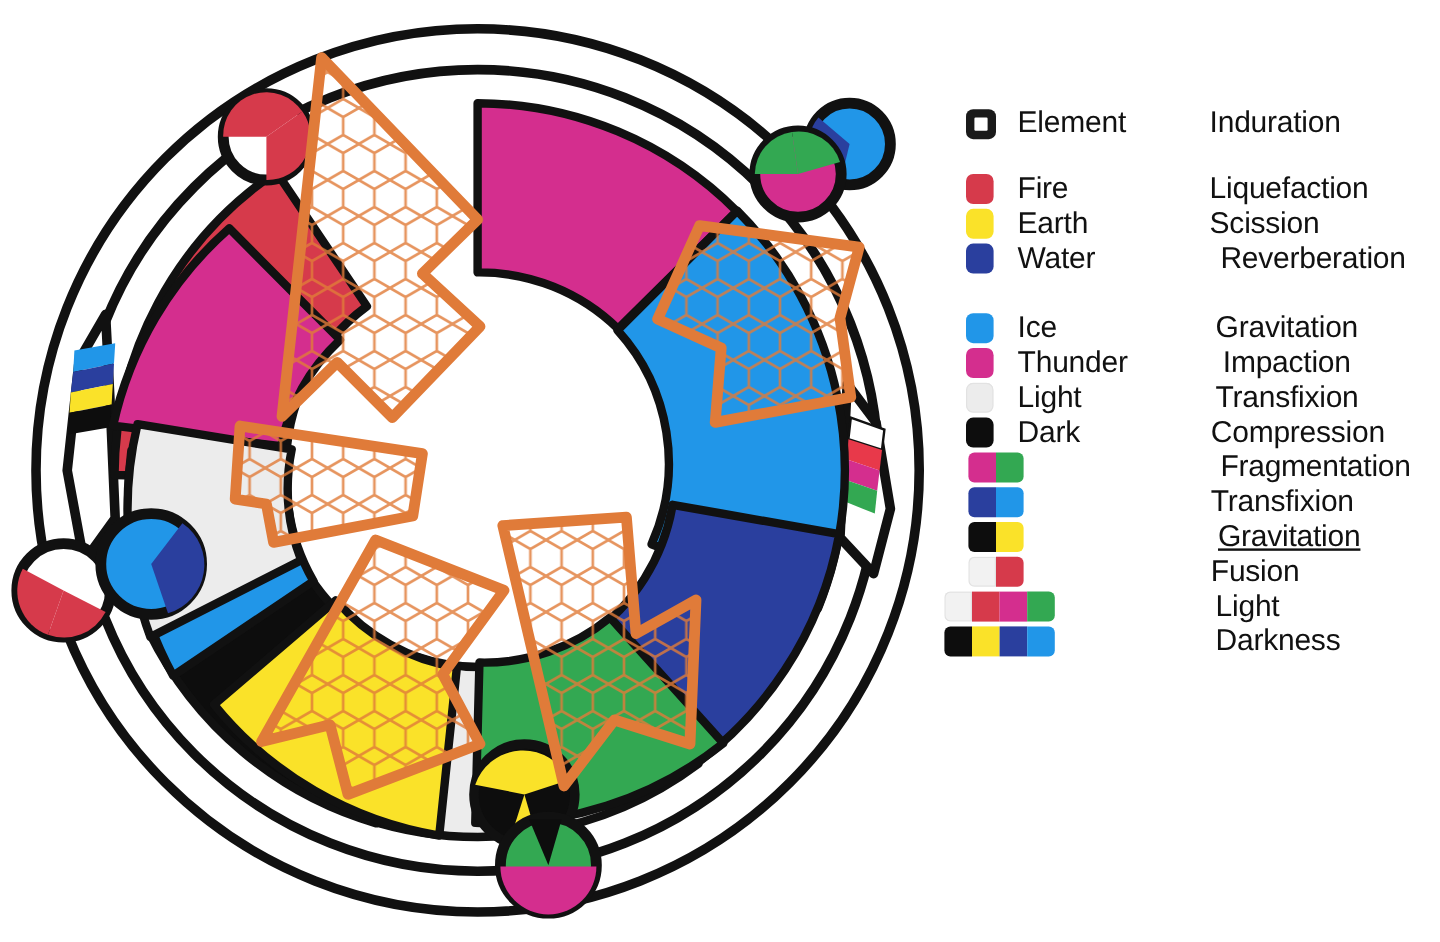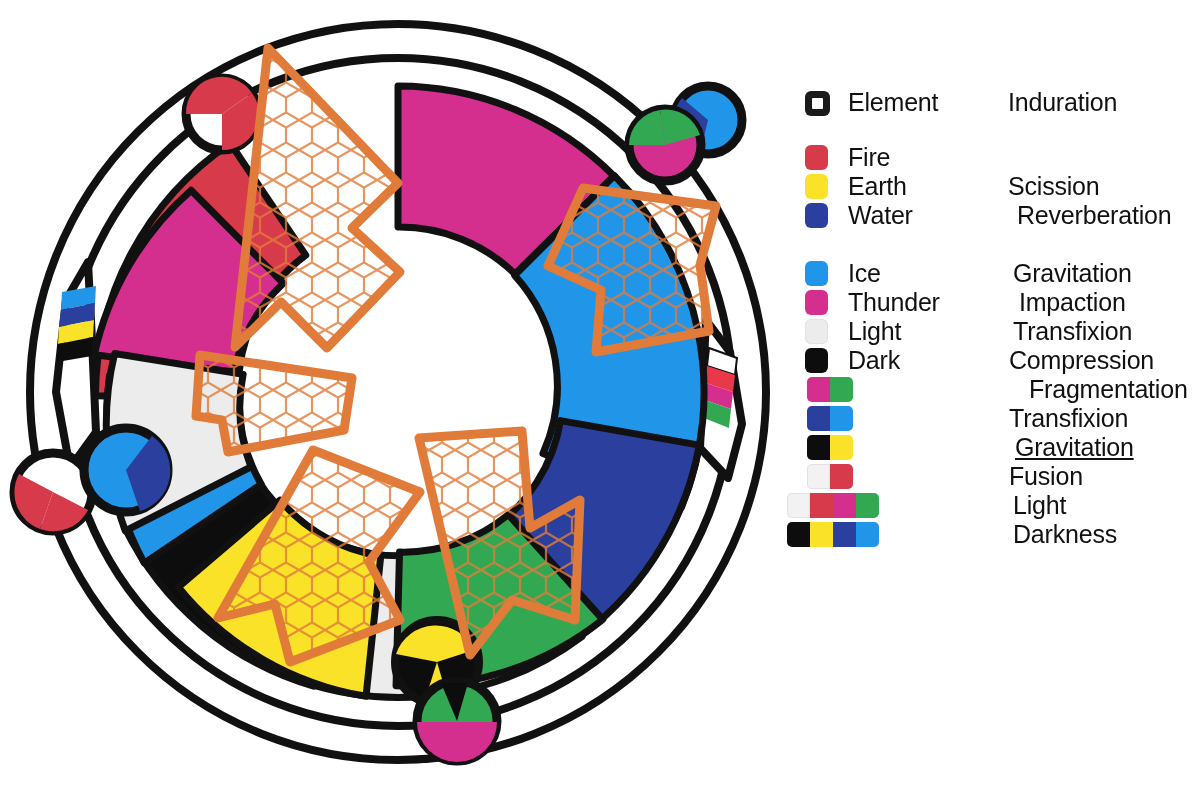--- a/index.html
+++ b/index.html
@@ -270,20 +270,21 @@
           <div class="inner"></div>
         </div>
         <div class="lbl-element">Element</div>
         <div class="lbl-chain" style="left: 213px;">Induration</div>
       </div>
       <div class="legend-row" style="top: 55px;">
         <div class="swatch-wrap rounded single" style="left: 10px;">
           <div class="sw" style="background: rgb(214, 58, 75);"></div>
         </div>
         <div class="lbl-element">Fire</div>
+        <div class="lbl-chain" style="left: 213px;">Liquefaction</div>
       </div>
       <div class="legend-row" style="top: 84px;">
         <div class="swatch-wrap rounded single" style="left: 10px;">
           <div class="sw" style="background: rgb(250, 226, 41);"></div>
         </div>
         <div class="lbl-element">Earth</div>
         <div class="lbl-chain" style="left: 213px;">Scission</div>
       </div>
       <div class="legend-row" style="top: 113px;">
         <div class="swatch-wrap rounded single" style="left: 10px;">
@@ -318,21 +319,21 @@
           <div class="sw" style="background: rgb(13, 13, 13);"></div>
         </div>
         <div class="lbl-element">Dark</div>
         <div class="lbl-chain" style="left: 214px;">Compression</div>
       </div>
       <div class="legend-row" style="top: 287px;">
         <div class="swatch-wrap rounded" style="left: 12px;">
           <div class="sw" style="background: rgb(212, 46, 142);"></div>
           <div class="sw" style="background: rgb(51, 168, 82);"></div>
         </div>
-        <div class="lbl-chain" style="left: 234px;">Fragmentation</div>
+        <div class="lbl-chain" style="left: 222px;">Fragmentation</div>
       </div>
       <div class="legend-row" style="top: 316px;">
         <div class="swatch-wrap rounded" style="left: 12px;">
           <div class="sw" style="background: rgb(42, 63, 158);"></div>
           <div class="sw" style="background: rgb(33, 150, 232);"></div>
         </div>
         <div class="lbl-chain" style="left: 214px;">Transfixion</div>
       </div>
       <div class="legend-row" style="top: 345px;">
         <div class="swatch-wrap rounded" style="left: 12px;">

